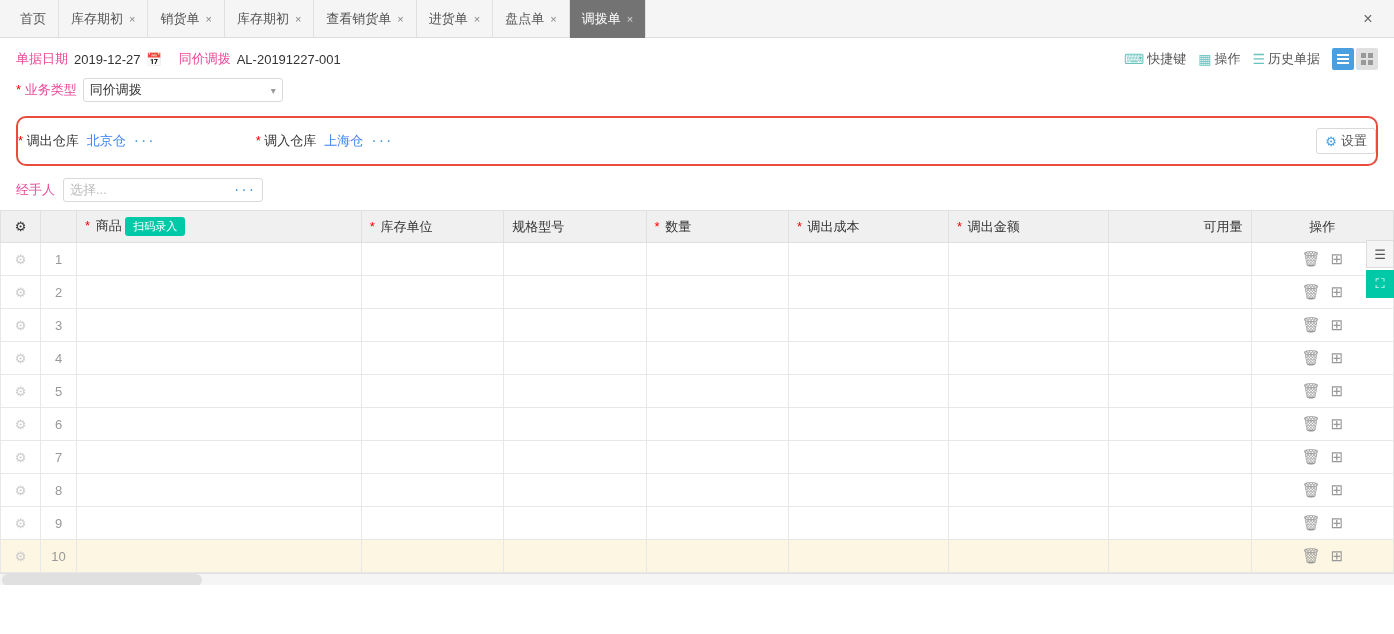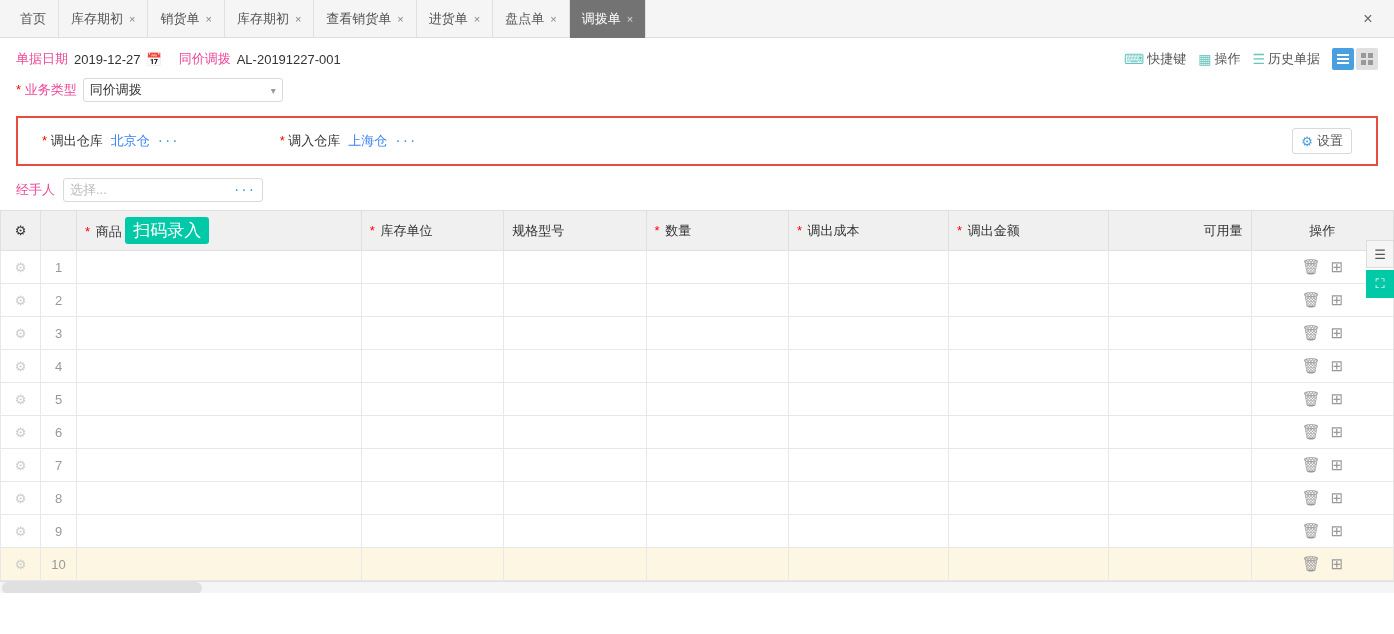--- a/index.html
+++ b/index.html
@@ -92,22 +92,22 @@
       display: flex; align-items: center; gap: 3px;
       cursor: pointer;
       color: #555;
     }
     .toolbar-btn .icon { color: #67c5bf; font-size: 14px; }
 
     
     .warehouse-section {
       border: 2px solid #e74c3c;
       margin: 0 16px 8px 16px;
-      border-radius: 0;
-      padding: 10px 24px;
+      border-radius: 10px;
+      padding: 10px 0;
       display: flex;
       align-items: center;
       gap: 40px;
       position: relative;
     }
     .wh-field {
       display: flex; align-items: center; gap: 8px;
     }
     .wh-label {
       color: #333;
@@ -203,21 +203,21 @@
       padding: 2px;
     }
 
     
     .scan-btn {
       background: #00c9a7;
       color: #fff;
       border: none;
       border-radius: 3px;
       padding: 2px 8px;
-      font-size: 17px;
+      font-size: 11px;
       cursor: pointer;
     }
 
     
     .scrollbar-area {
       border-top: 1px solid #e0e0e0;
       height: 12px;
       background: #f5f5f5;
       margin: 0;
     }

